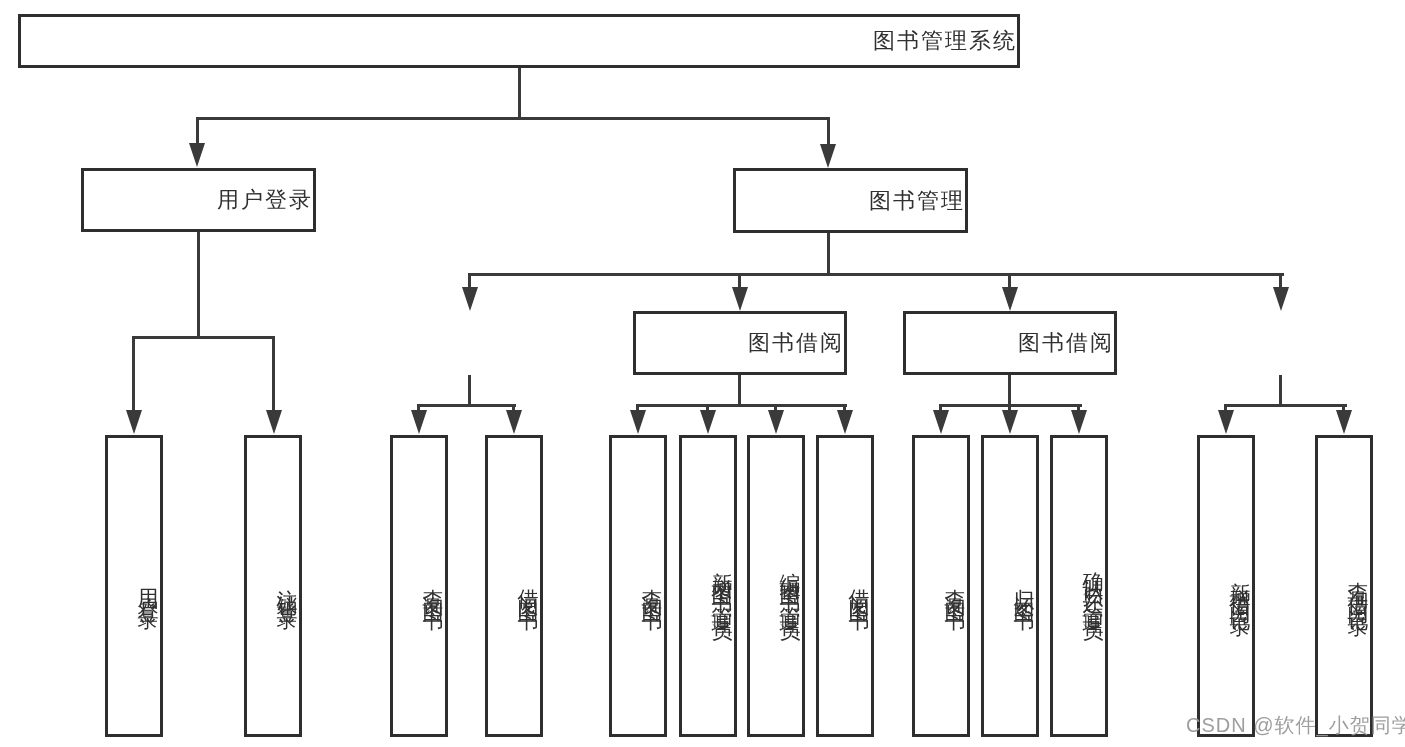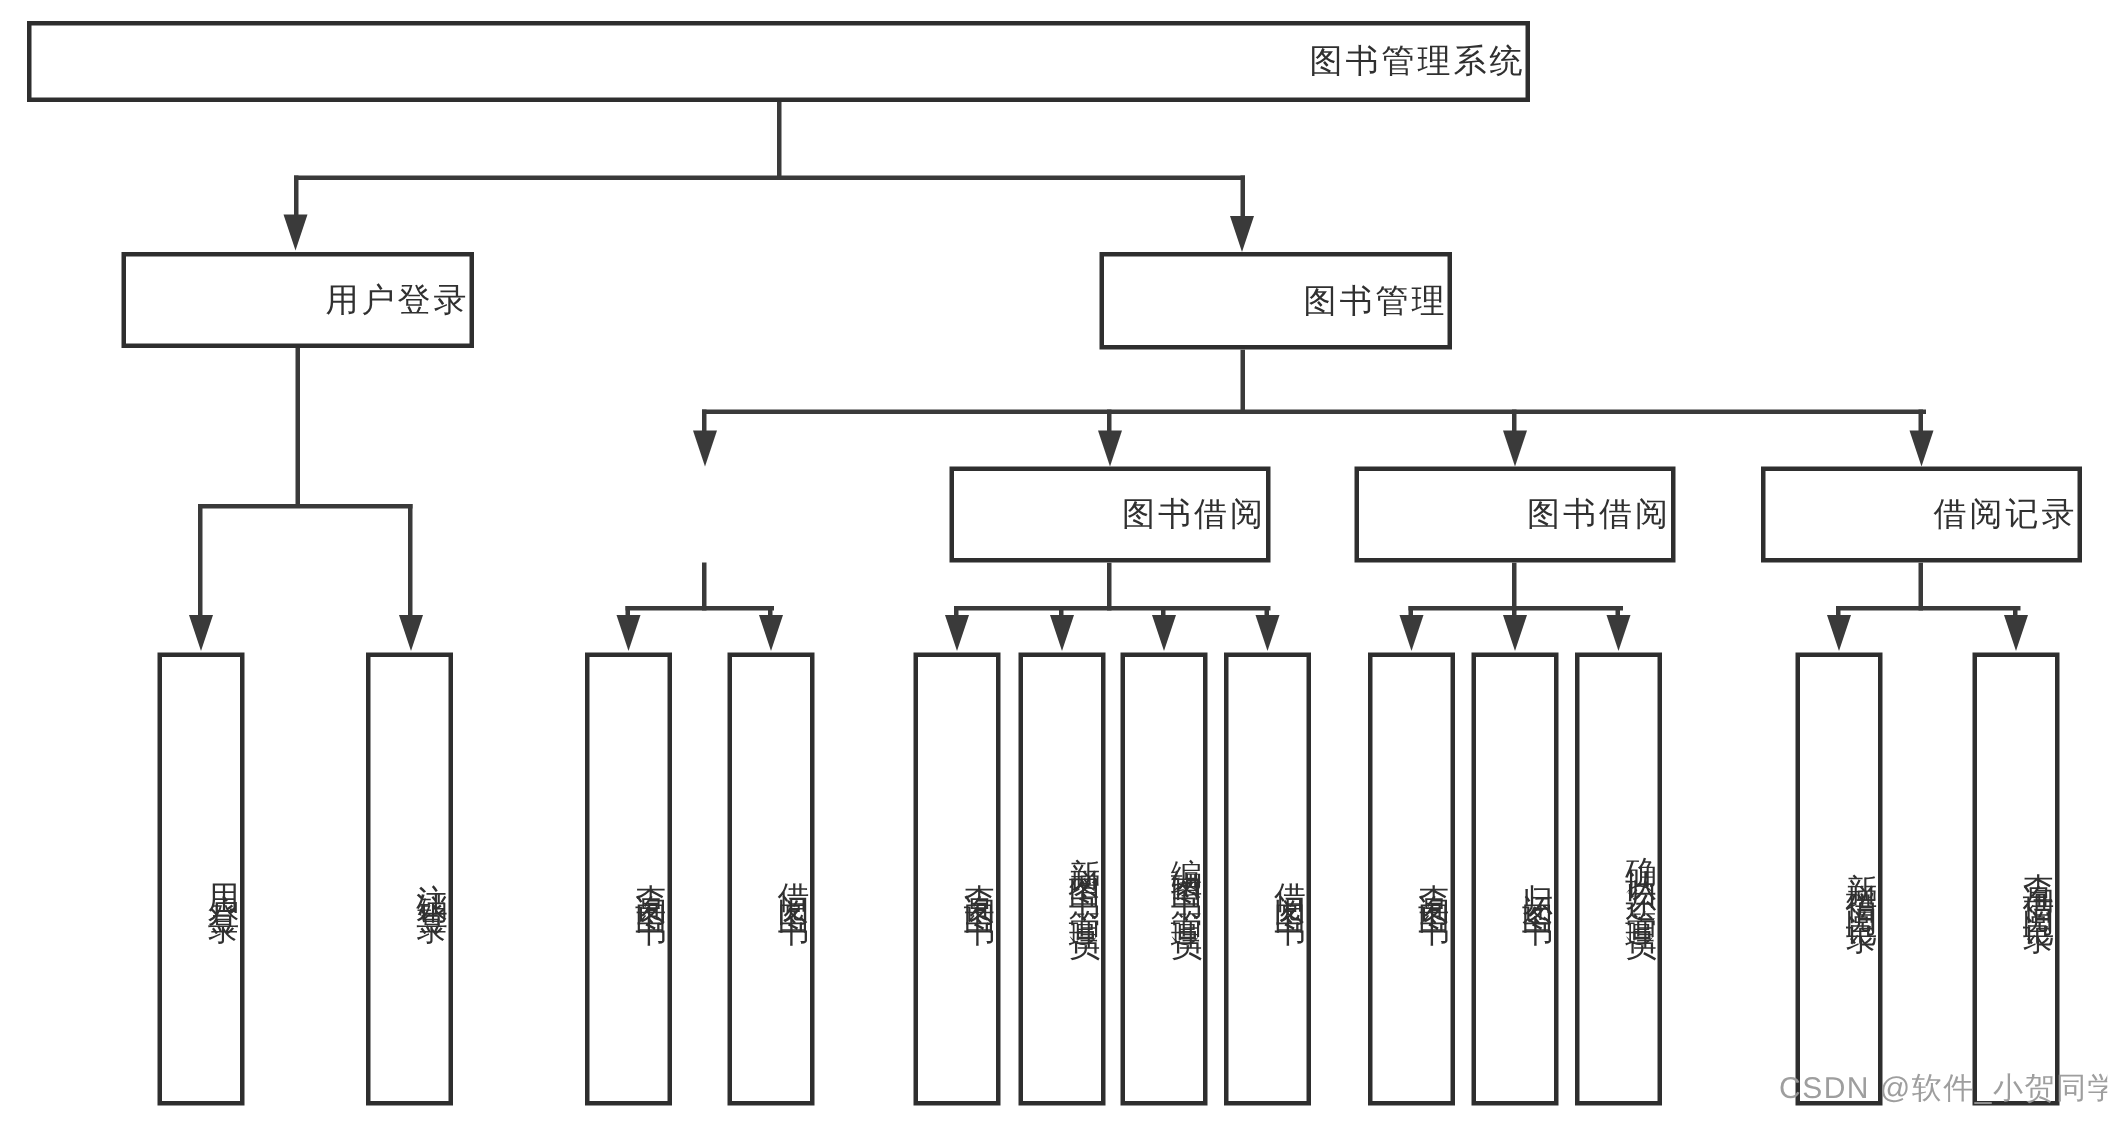--- a/index.html
+++ b/index.html
@@ -33,23 +33,20 @@
 
 
   <div class="box hbox" style="left:633px;top:311px;width:214px;height:64px">
     <span>图书借阅</span>
   </div>
 
   <div class="box hbox" style="left:903px;top:311px;width:214px;height:64px">
     <span>图书借阅</span>
   </div>
 
-  <div class="box hbox" style="left:1174px;top:311px;width:214px;height:64px">
-    <span>借阅记录</span>
-  </div>
 
   <div class="box vbox" style="left:105px">
     <span class="vtext">用户登录</span>
   </div>
   <div class="box vbox" style="left:244px">
     <span class="vtext">注销登录</span>
   </div>
 
   <div class="box vbox" style="left:390px">
     <span class="vtext">查询图书</span>

